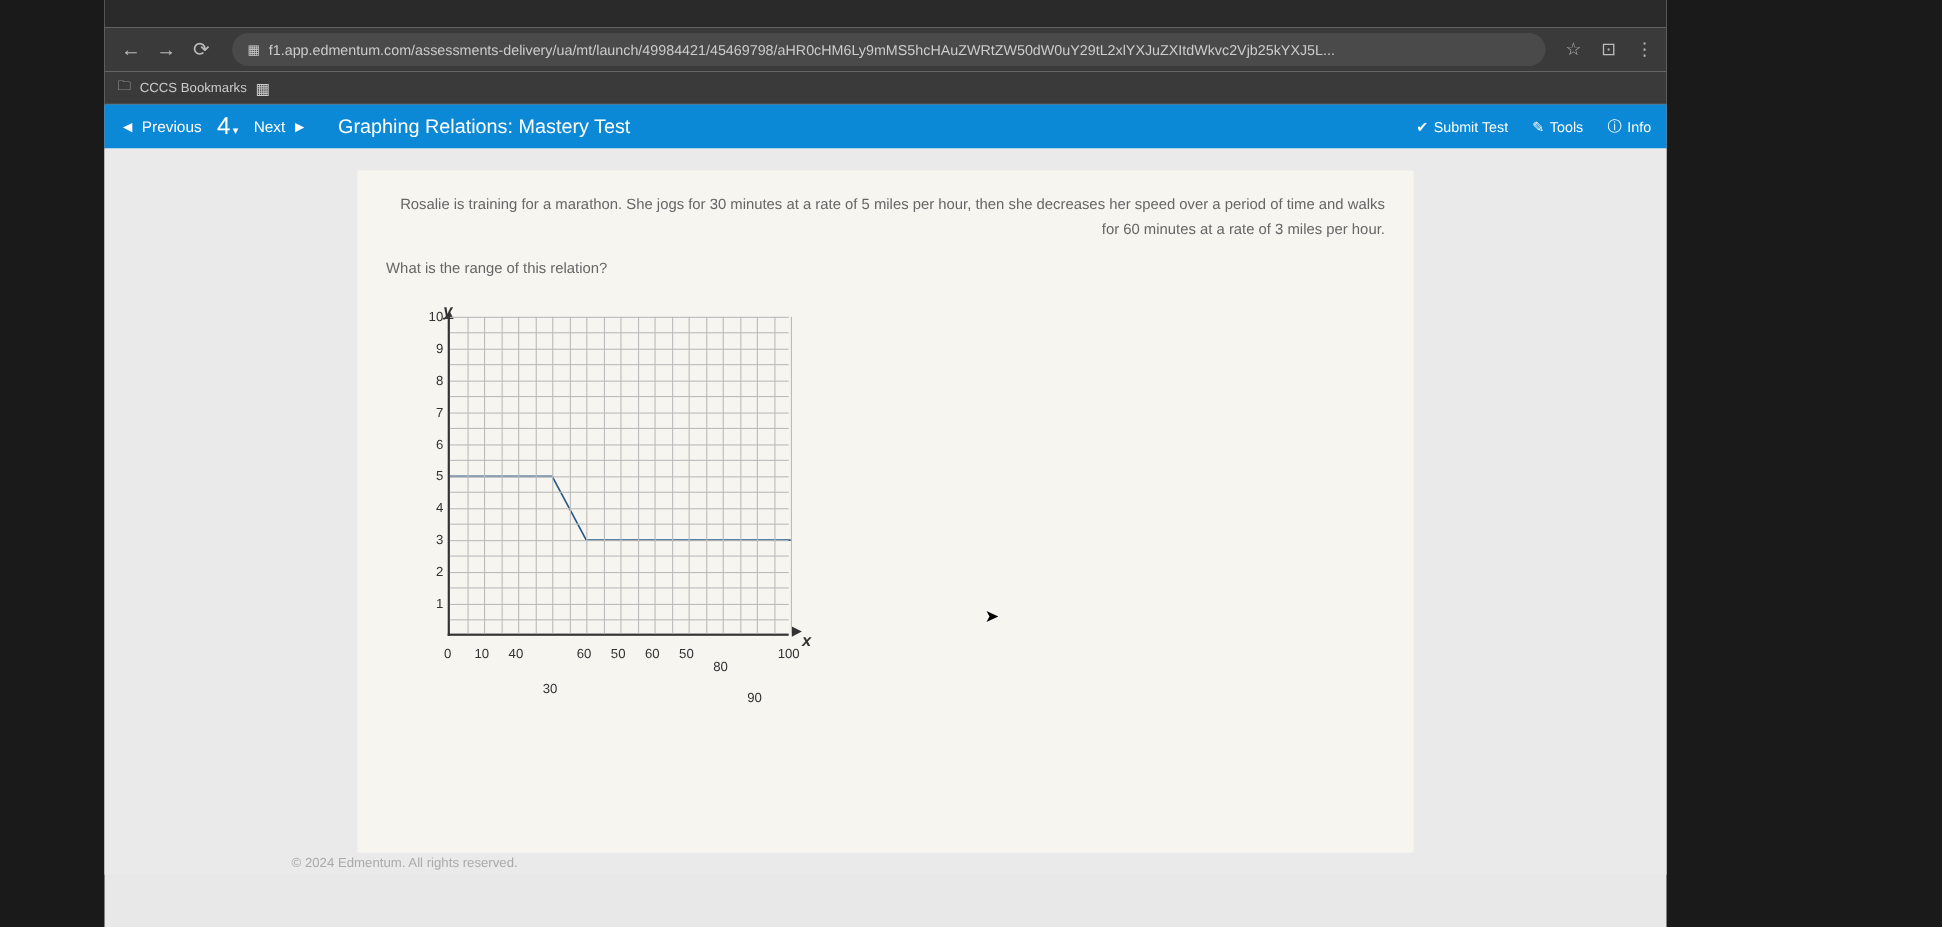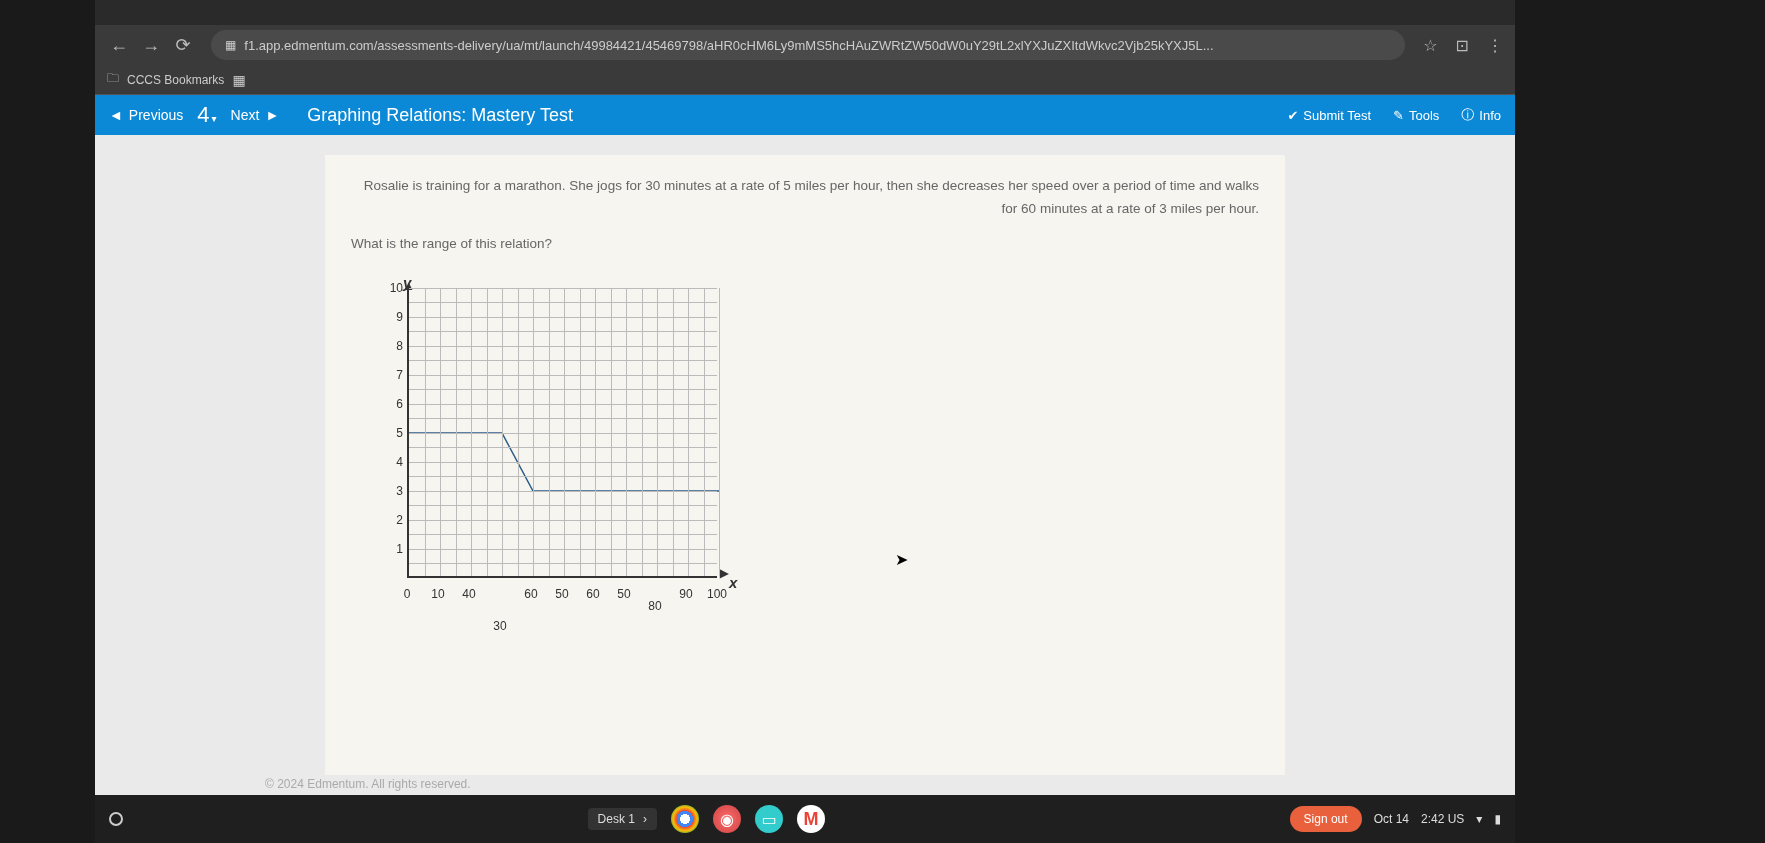--- a/index.html
+++ b/index.html
@@ -410,43 +410,23 @@
           <div class="ytick" style="top: 18px;">10</div>
           <div class="xtick" style="left: 56px;">0</div>
           <div class="xtick" style="left: 87px;">10</div>
           <div class="xtick" style="left: 118px;">40</div>
           <div class="xtick" style="left: 149px; margin-top: 32px;">30</div>
           <div class="xtick" style="left: 180px;">60</div>
           <div class="xtick" style="left: 211px;">50</div>
           <div class="xtick" style="left: 242px;">60</div>
           <div class="xtick" style="left: 273px;">50</div>
           <div class="xtick" style="left: 304px; margin-top: 12px;">80</div>
-          <div class="xtick" style="left: 335px;">90</div>
+          <div class="xtick" style="left: 335px; margin-top: 40px;">90</div>
           <div class="xtick" style="left: 366px;">100</div>
         </div>
     </div>
   </div>
 
   <div class="footer-copy">© 2024 Edmentum. All rights reserved.</div>
 
-  <div class="shelf">
-    <div class="launcher"></div>
-    <div class="shelf-center">
-      <div class="desk">
-        <span>Desk 1</span>
-        <span>›</span>
-      </div>
-      <div class="shelf-icn chrome"></div>
-      <div class="shelf-icn app2">◉</div>
-      <div class="shelf-icn app3">▭</div>
-      <div class="shelf-icn gmail">M</div>
-    </div>
-    <div class="shelf-right">
-      <div class="signout">Sign out</div>
-      <span>Oct 14</span>
-      <span>2:42 US</span>
-      <span>▾</span>
-      <span>▮</span>
-    </div>
-  </div>
 
   <div class="cursor-arrow">➤</div>
 </div>
 
 </body></html>

